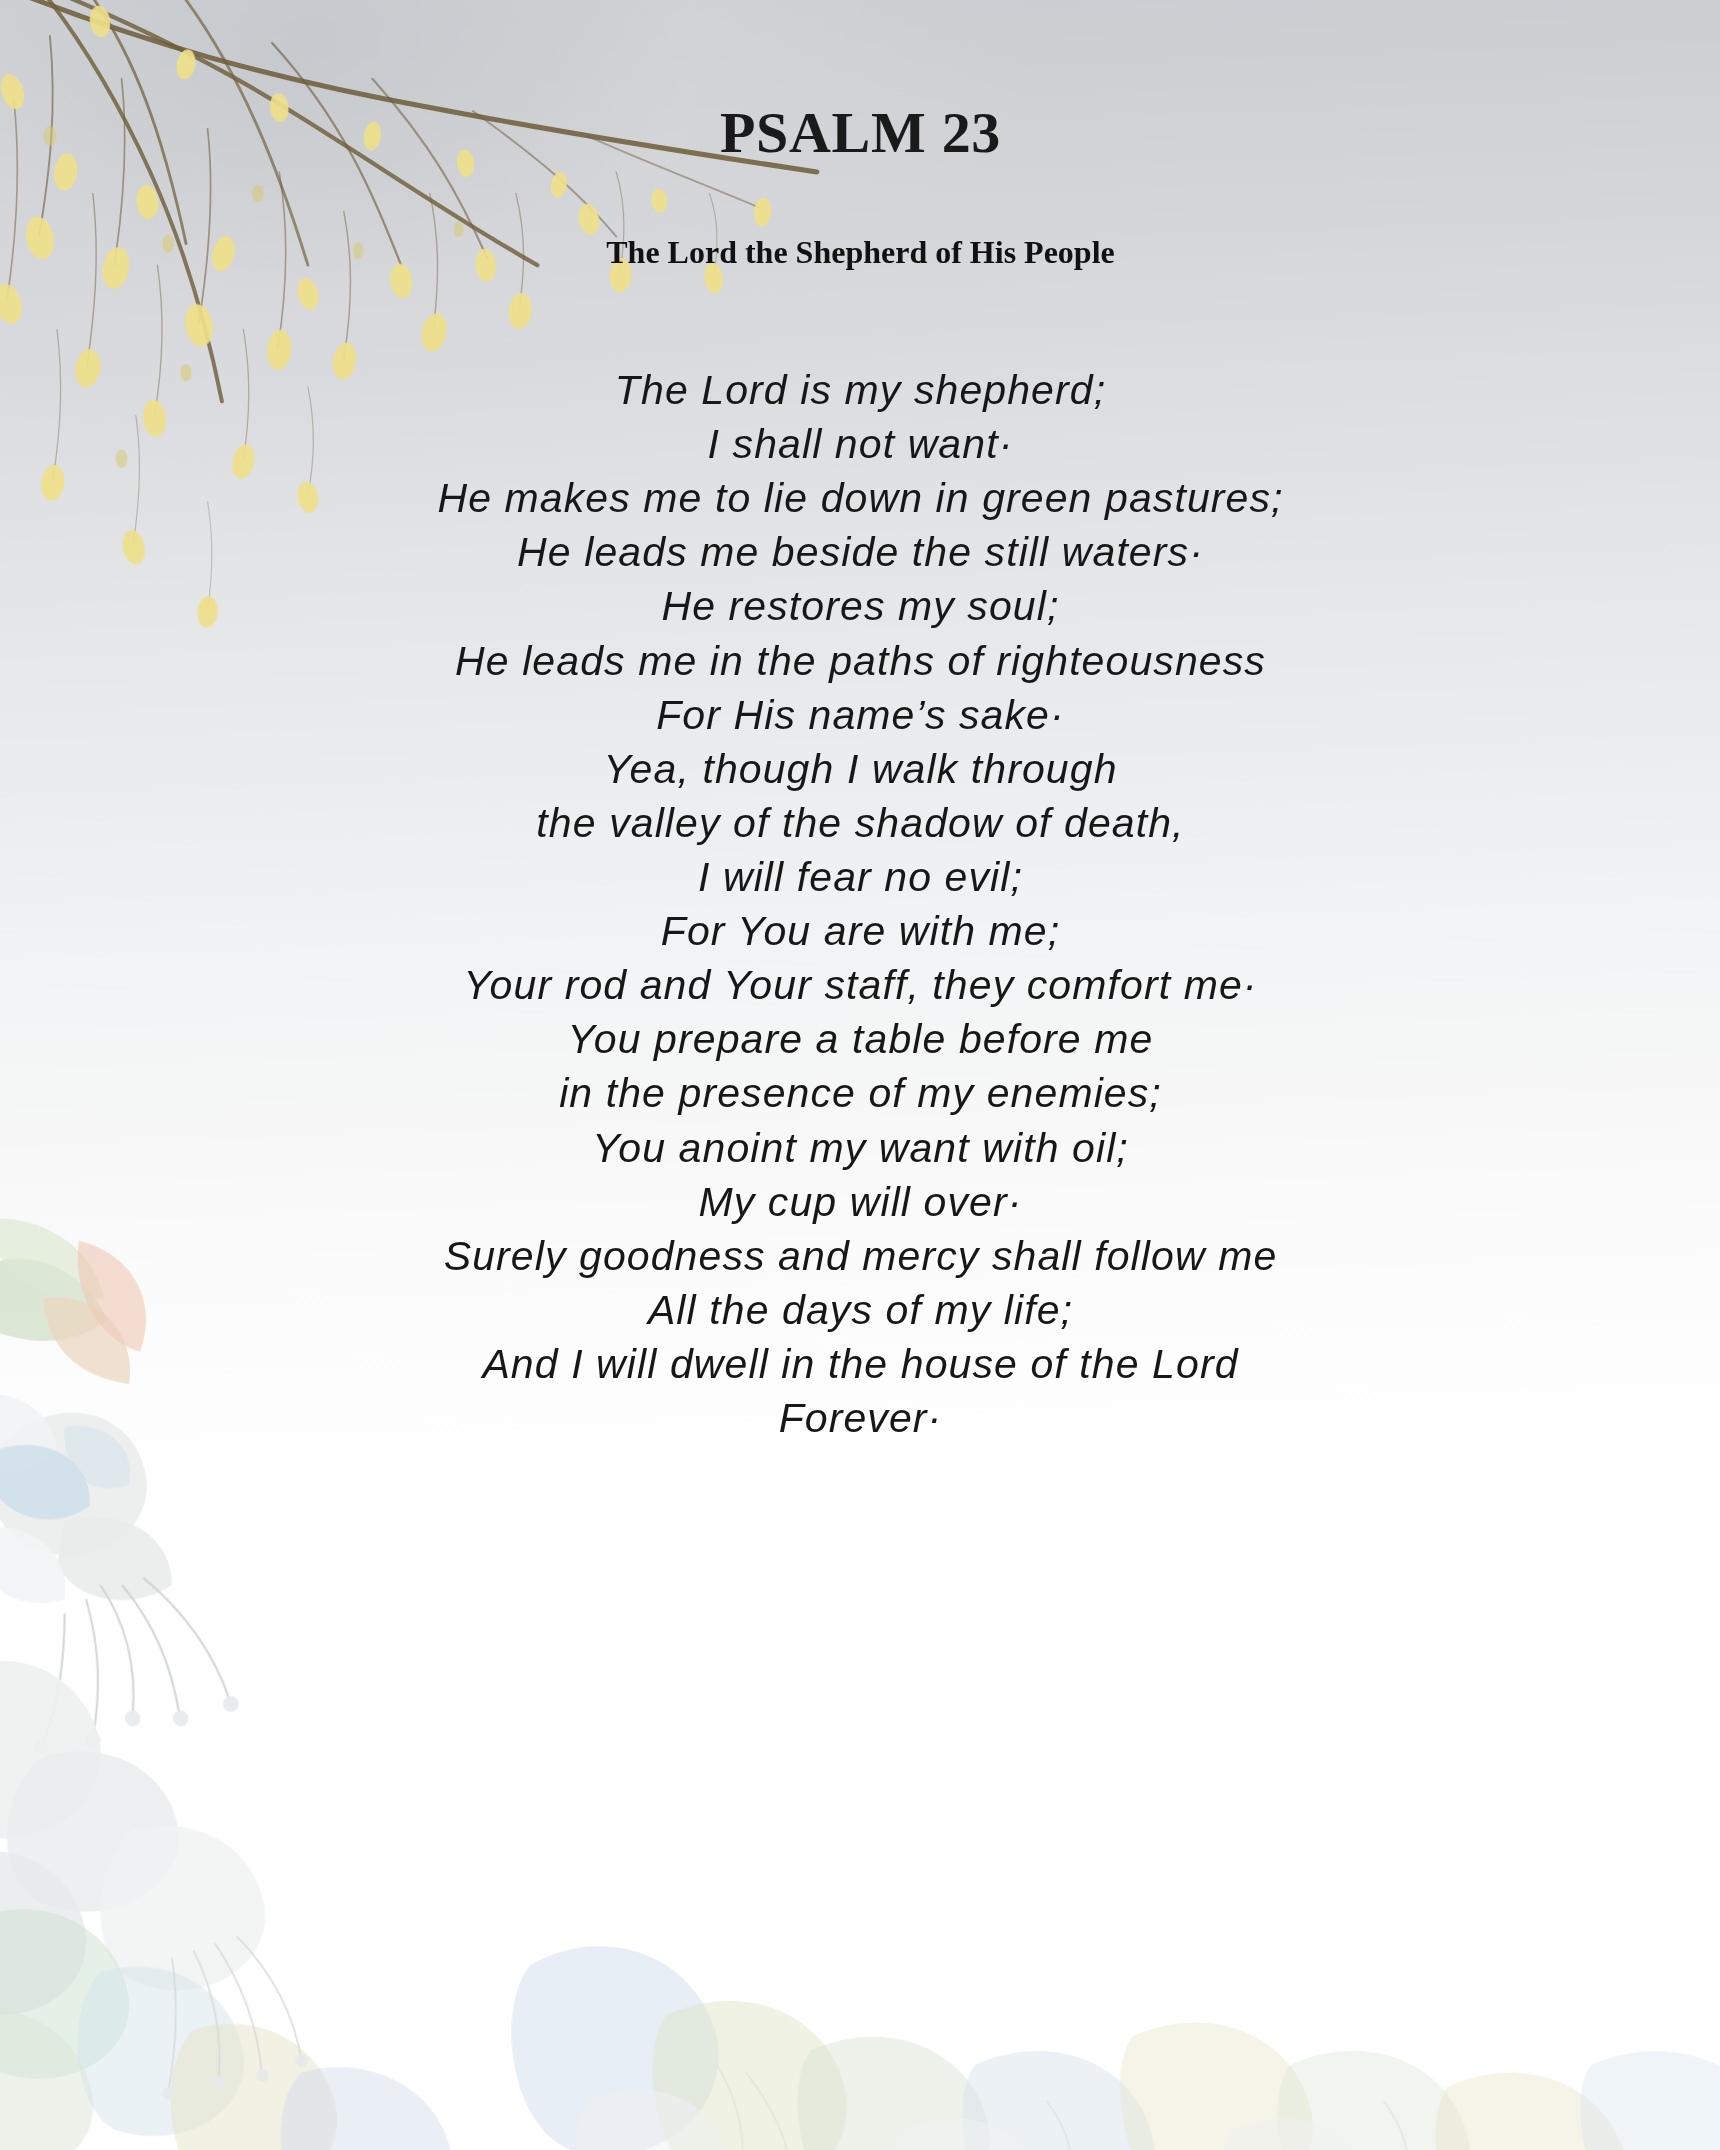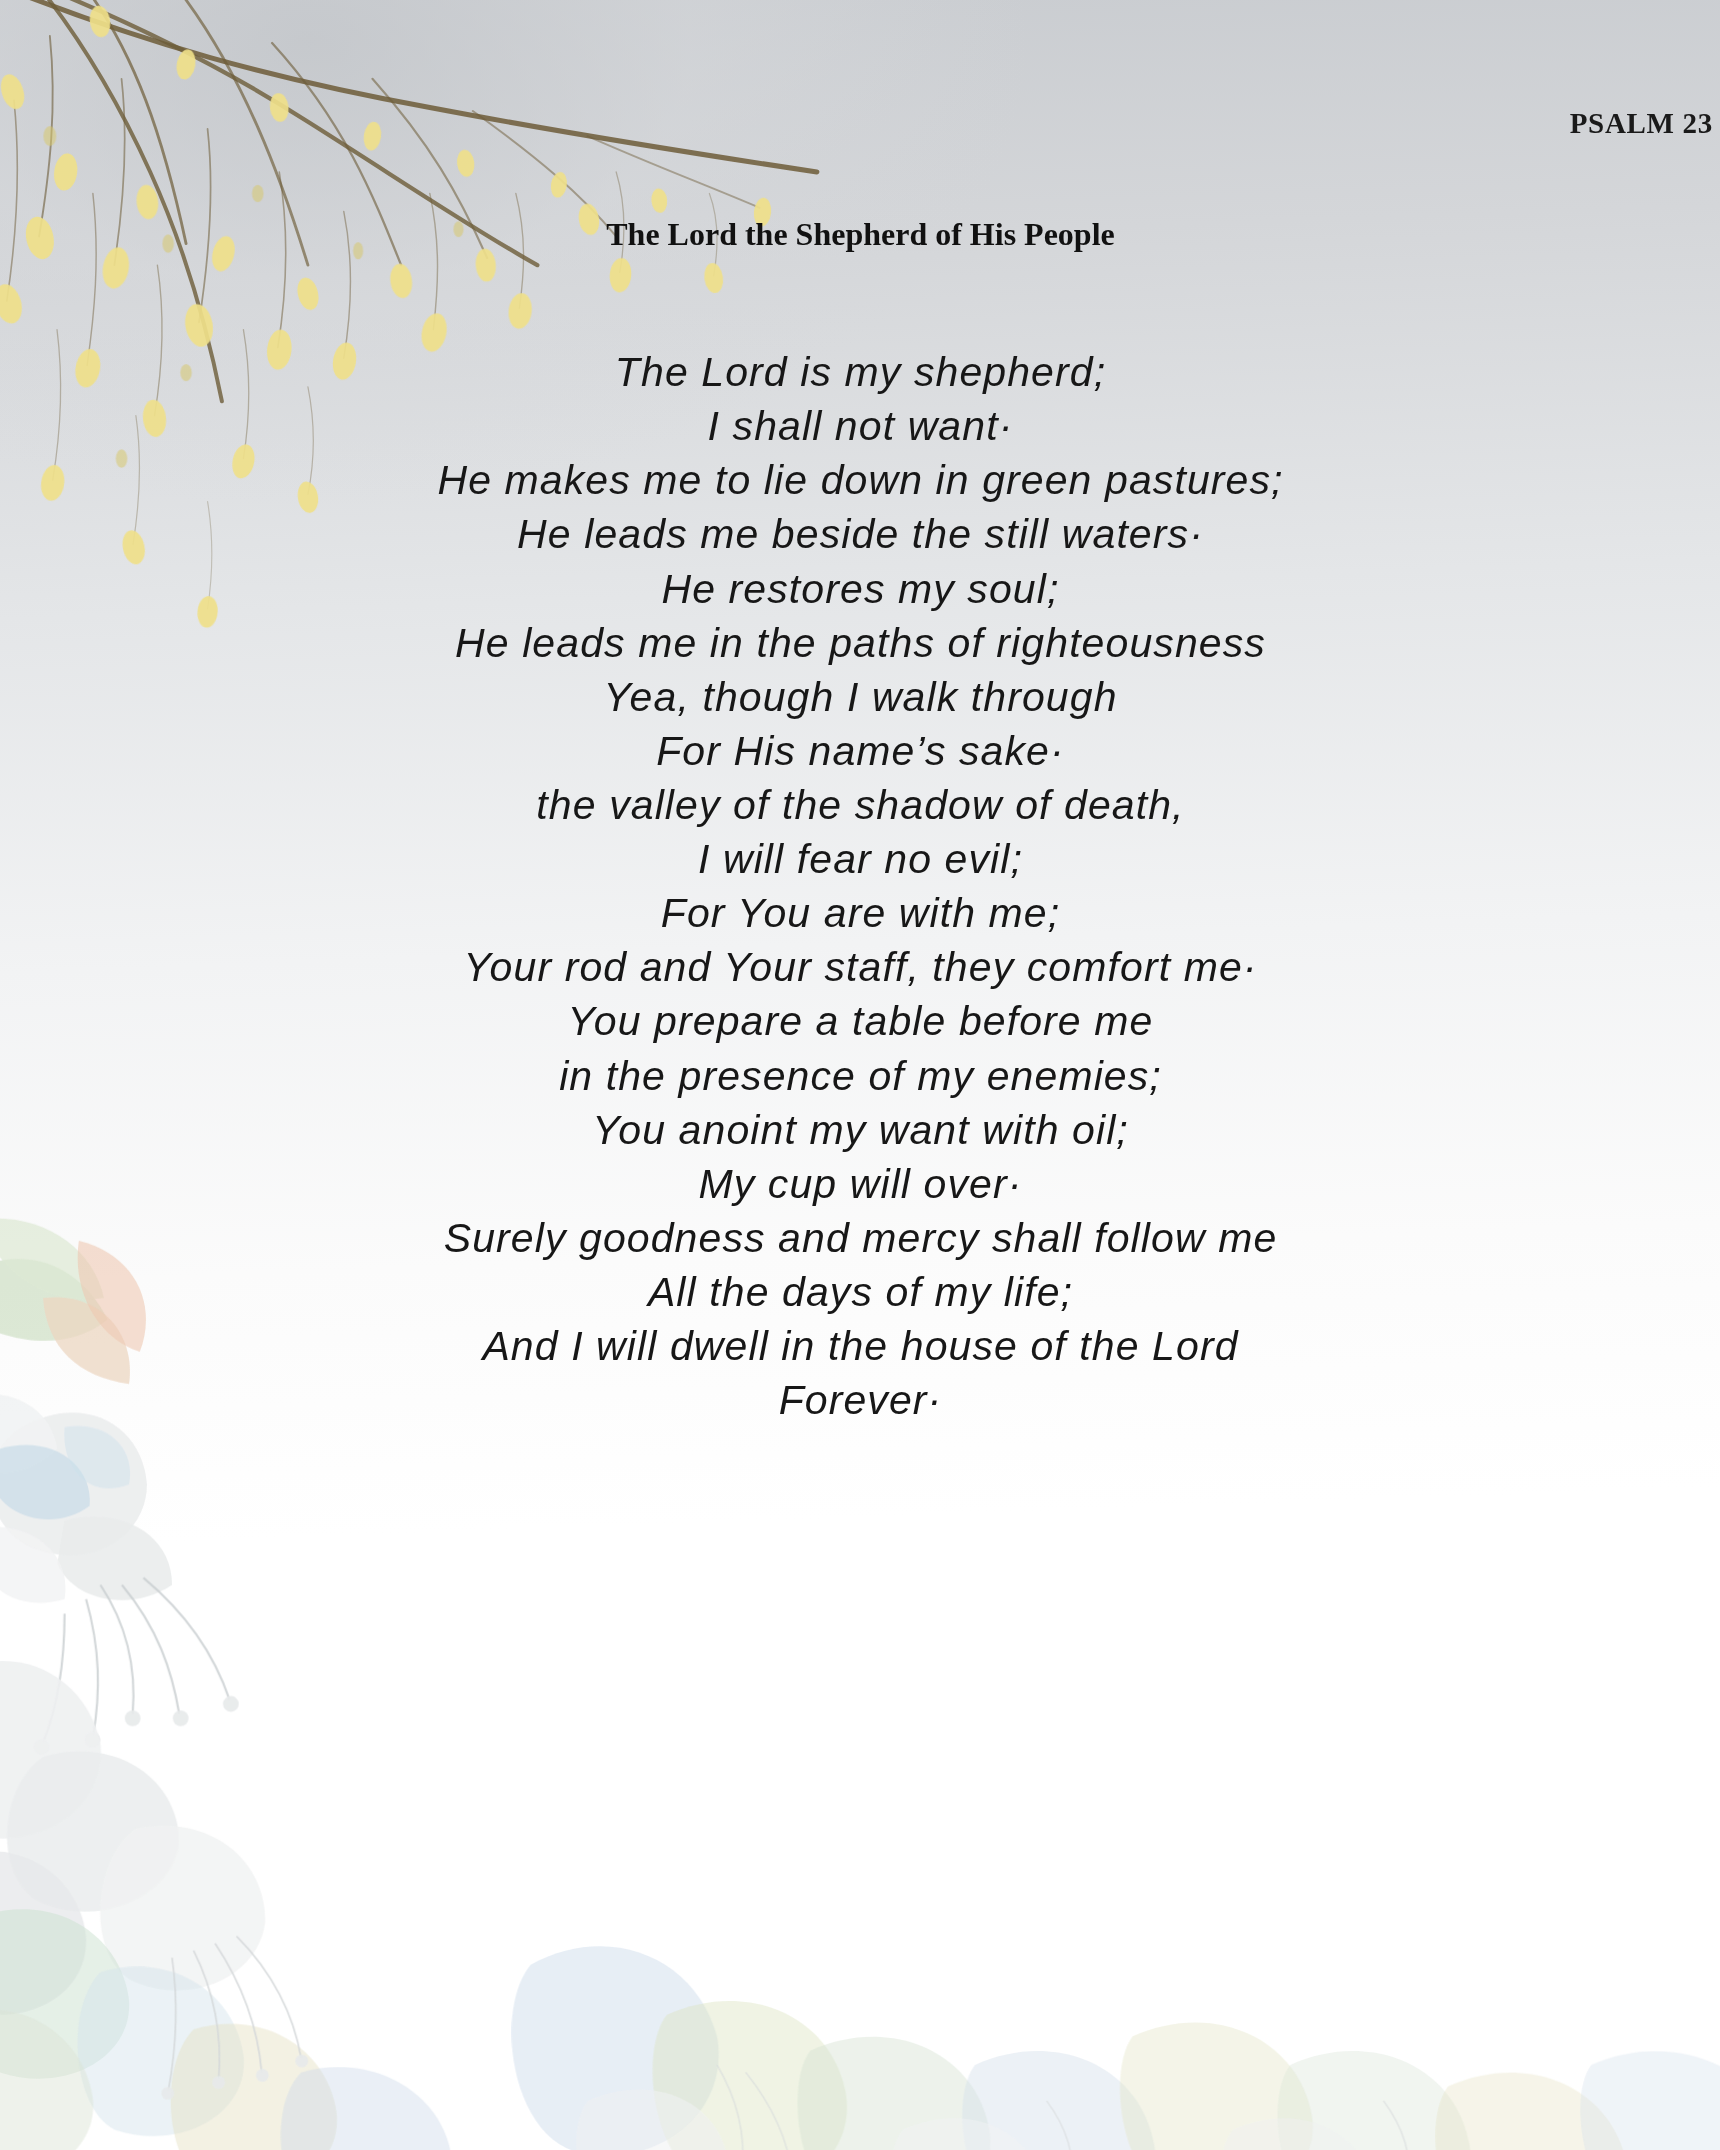--- a/index.html
+++ b/index.html
@@ -55,26 +55,25 @@
   .content {
     position: relative;
     z-index: 5;
     text-align: center;
     padding-top: 100px;
   }
 
   .psalm-title {
     font-family: "Liberation Serif", serif;
     font-weight: bold;
-    font-size: 29px;
+    font-size: 58px;
     letter-spacing: 0.7px;
     color: #1a1a1a;
-    margin: 8px;
+    margin: 1px;
     line-height: 1.1;
-    text-align: right;
   }
 
   .psalm-subtitle {
     font-family: "Liberation Serif", serif;
     font-weight: bold;
     font-size: 32px;
     color: #111111;
     margin: 0;
     padding-top: 69px;
     line-height: 1.1;
@@ -180,22 +179,22 @@
   <div class="content">
     <h1 class="psalm-title">PSALM 23</h1>
     <h2 class="psalm-subtitle">The Lord the Shepherd of His People</h2>
     <div class="verse">
       <span class="verse-line">The Lord is my shepherd;</span>
       <span class="verse-line">I shall not want·</span>
       <span class="verse-line">He makes me to lie down in green pastures;</span>
       <span class="verse-line">He leads me beside the still waters·</span>
       <span class="verse-line">He restores my soul;</span>
       <span class="verse-line">He leads me in the paths of righteousness</span>
+      <span class="verse-line">For His name’s sake·</span>
       <span class="verse-line">Yea, though I walk through</span>
-      <span class="verse-line">For His name’s sake·</span>
       <span class="verse-line">the valley of the shadow of death,</span>
       <span class="verse-line">I will fear no evil;</span>
       <span class="verse-line">For You are with me;</span>
       <span class="verse-line">Your rod and Your staff, they comfort me·</span>
       <span class="verse-line">You prepare a table before me</span>
       <span class="verse-line">in the presence of my enemies;</span>
       <span class="verse-line">You anoint my want with oil;</span>
       <span class="verse-line">My cup will over·</span>
       <span class="verse-line">Surely goodness and mercy shall follow me</span>
       <span class="verse-line">All the days of my life;</span>

